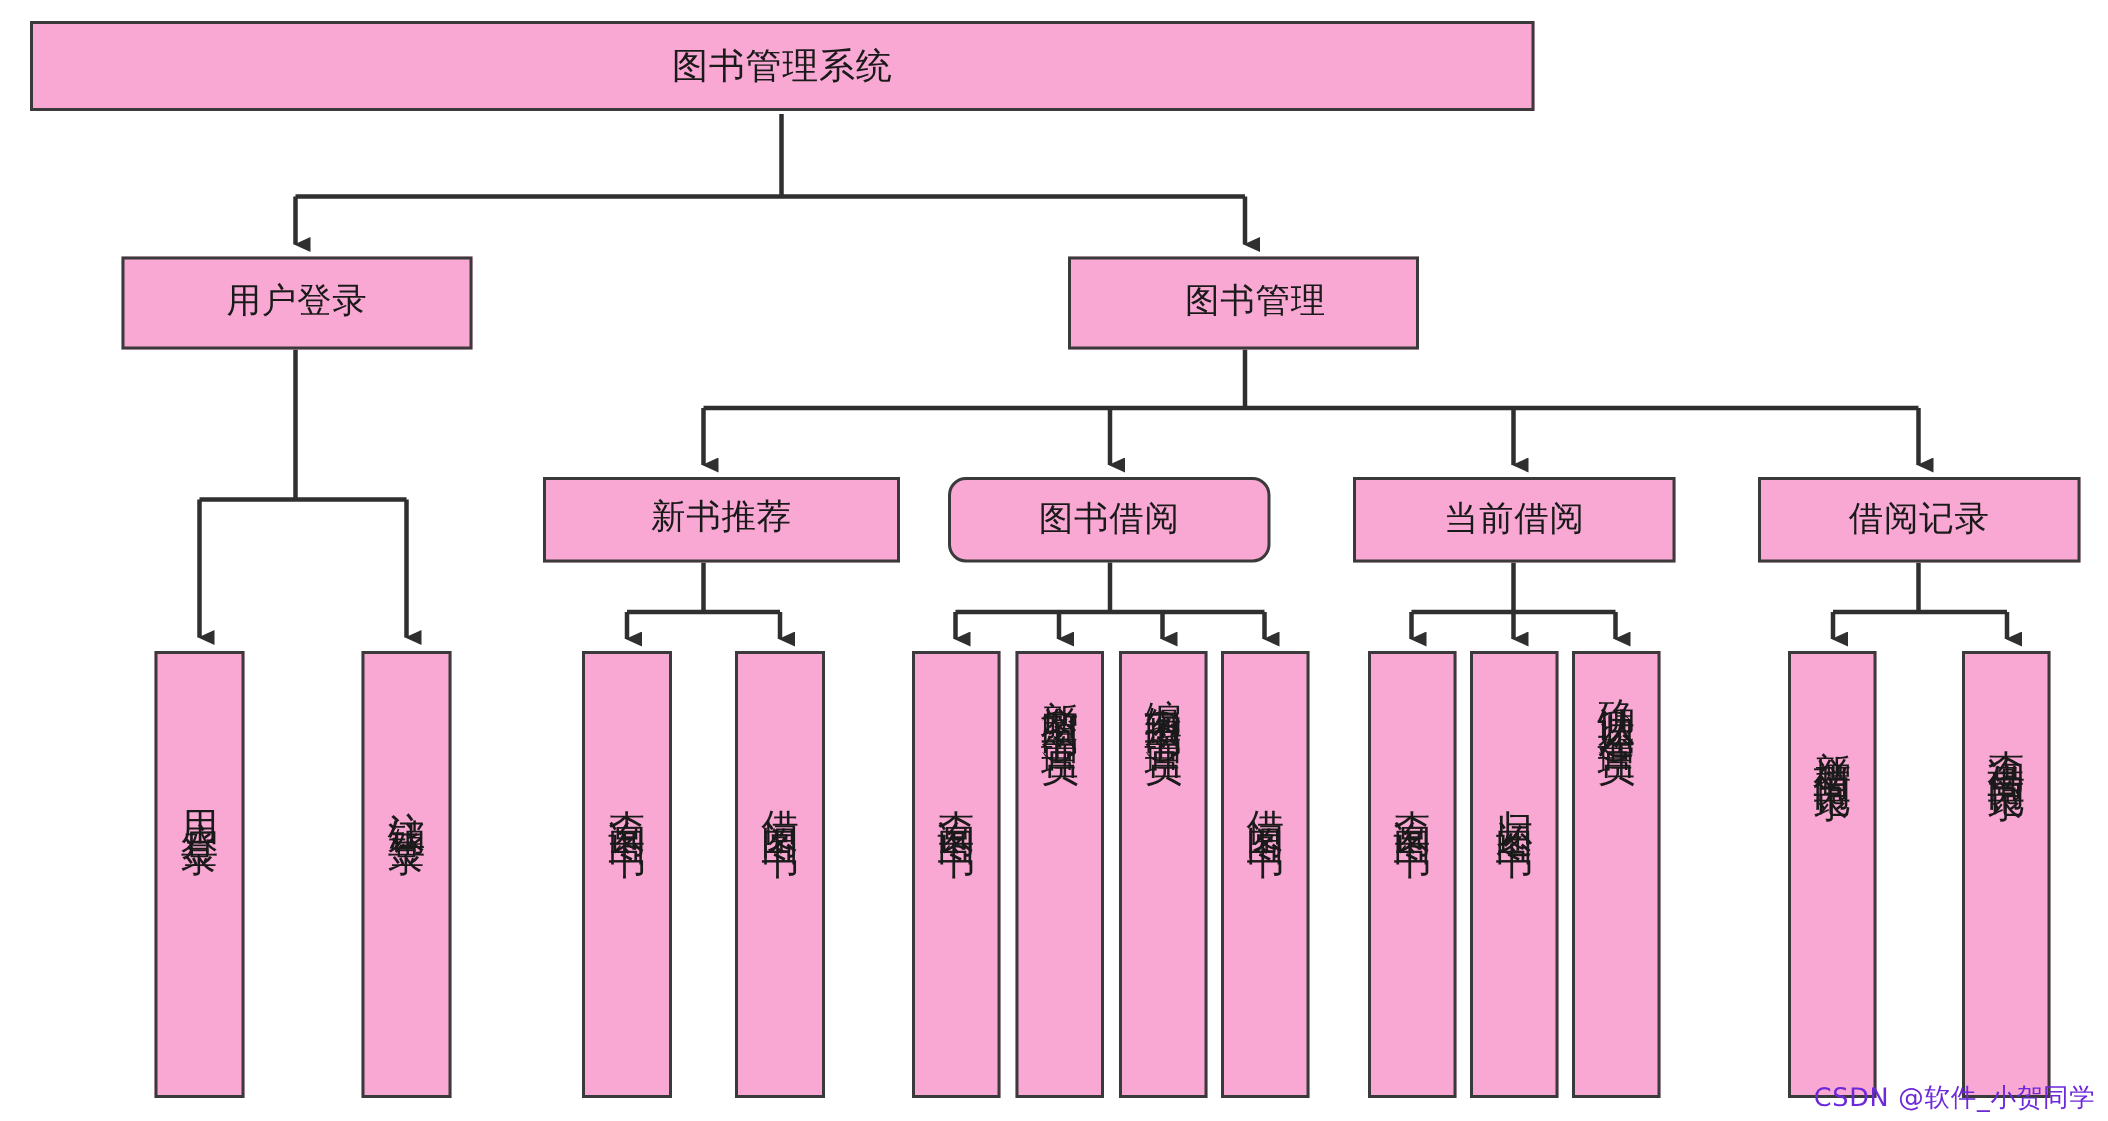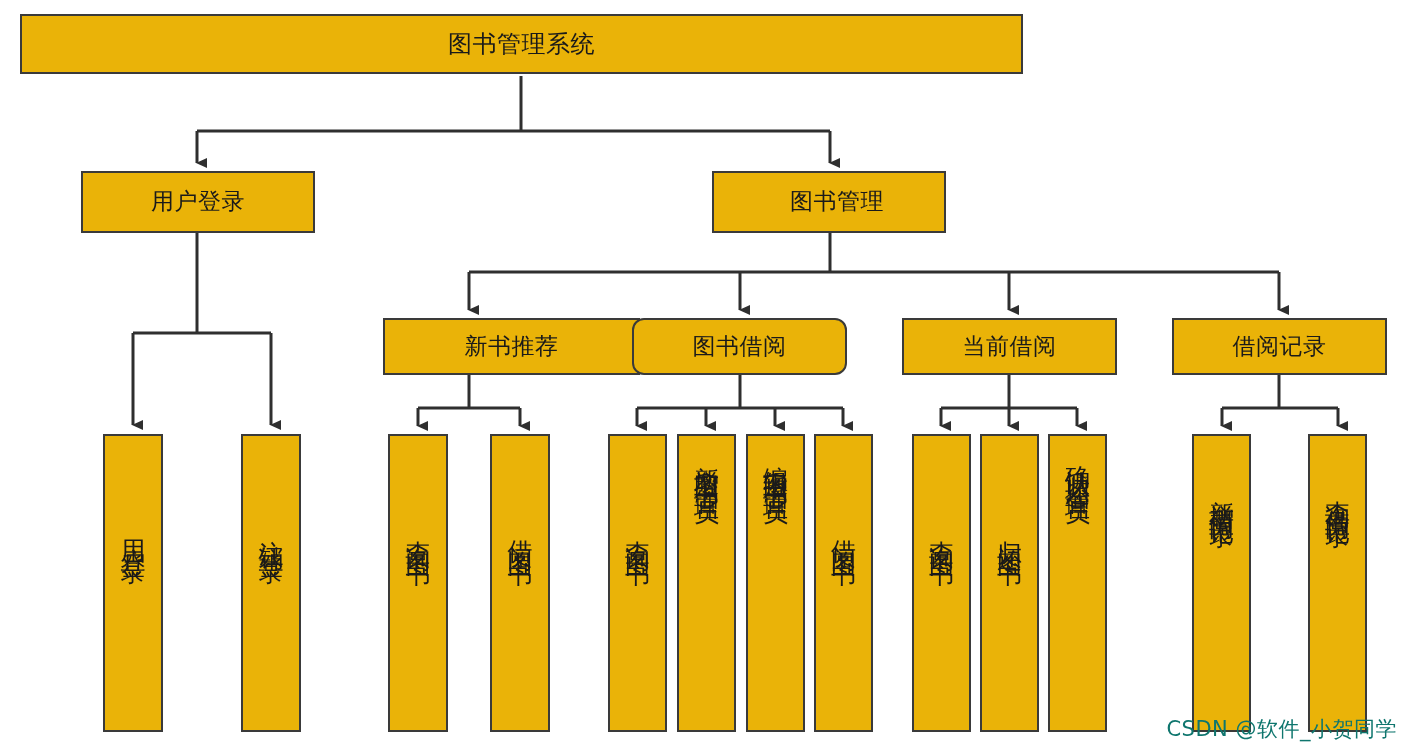--- a/index.html
+++ b/index.html
@@ -21,21 +21,21 @@
   #diagram-svg {
     position: absolute;
     left: 0;
     top: 0;
     width: 1405px;
     height: 747px;
   }
   .node {
     position: absolute;
     box-sizing: border-box;
-    background: #eab308;
+    background: #f9a8d4;
     border: 2.5px solid #3a3a3a;
     display: flex;
     align-items: center;
     justify-content: center;
     color: #1a1a1a;
   }
   .node-label {
     display: block;
     text-align: center;
     line-height: 1.18;
@@ -63,22 +63,22 @@
     letter-spacing: 7px;
     line-height: 1;
   }
   .node.vert.tall .node-label {
     letter-spacing: 5px;
   }
   #watermark {
     position: absolute;
     right: 8px;
     bottom: 4px;
-    font-size: 21px;
-    color: #0f766e;
+    font-size: 17px;
+    color: #6d28d9;
     letter-spacing: 0.5px;
     white-space: nowrap;
     pointer-events: none;
   }
 </style>
 </head>
 <body>
 
 <div id="diagram-root">
 
@@ -137,21 +137,21 @@
     <span class="node-label">图书管理系统</span>
   </div>
 
   <div class="node horiz" style="left:81px; top:171px; width:234px; height:62px;">
     <span class="node-label">用户登录</span>
   </div>
   <div class="node horiz" style="left:712px; top:171px; width:234px; height:62px;padding-left:16px;">
     <span class="node-label">图书管理</span>
   </div>
 
-  <div class="node horiz" style="left:383px; top:318px; width:257px; height:57px;">
+  <div class="node horiz" style="left:362px; top:318px; width:238px; height:57px;font-family:Liberation Mono, monospace;">
     <span class="node-label">新书推荐</span>
   </div>
   <div class="node horiz" style="left:632px; top:318px; width:215px; height:57px;border-radius:12px;">
     <span class="node-label">图书借阅</span>
   </div>
   <div class="node horiz" style="left:1172px; top:318px; width:215px; height:57px;">
     <span class="node-label">借阅记录</span>
   </div>
   <div class="node horiz" style="left:902px; top:318px; width:215px; height:57px;">
     <span class="node-label">当前借阅</span>

